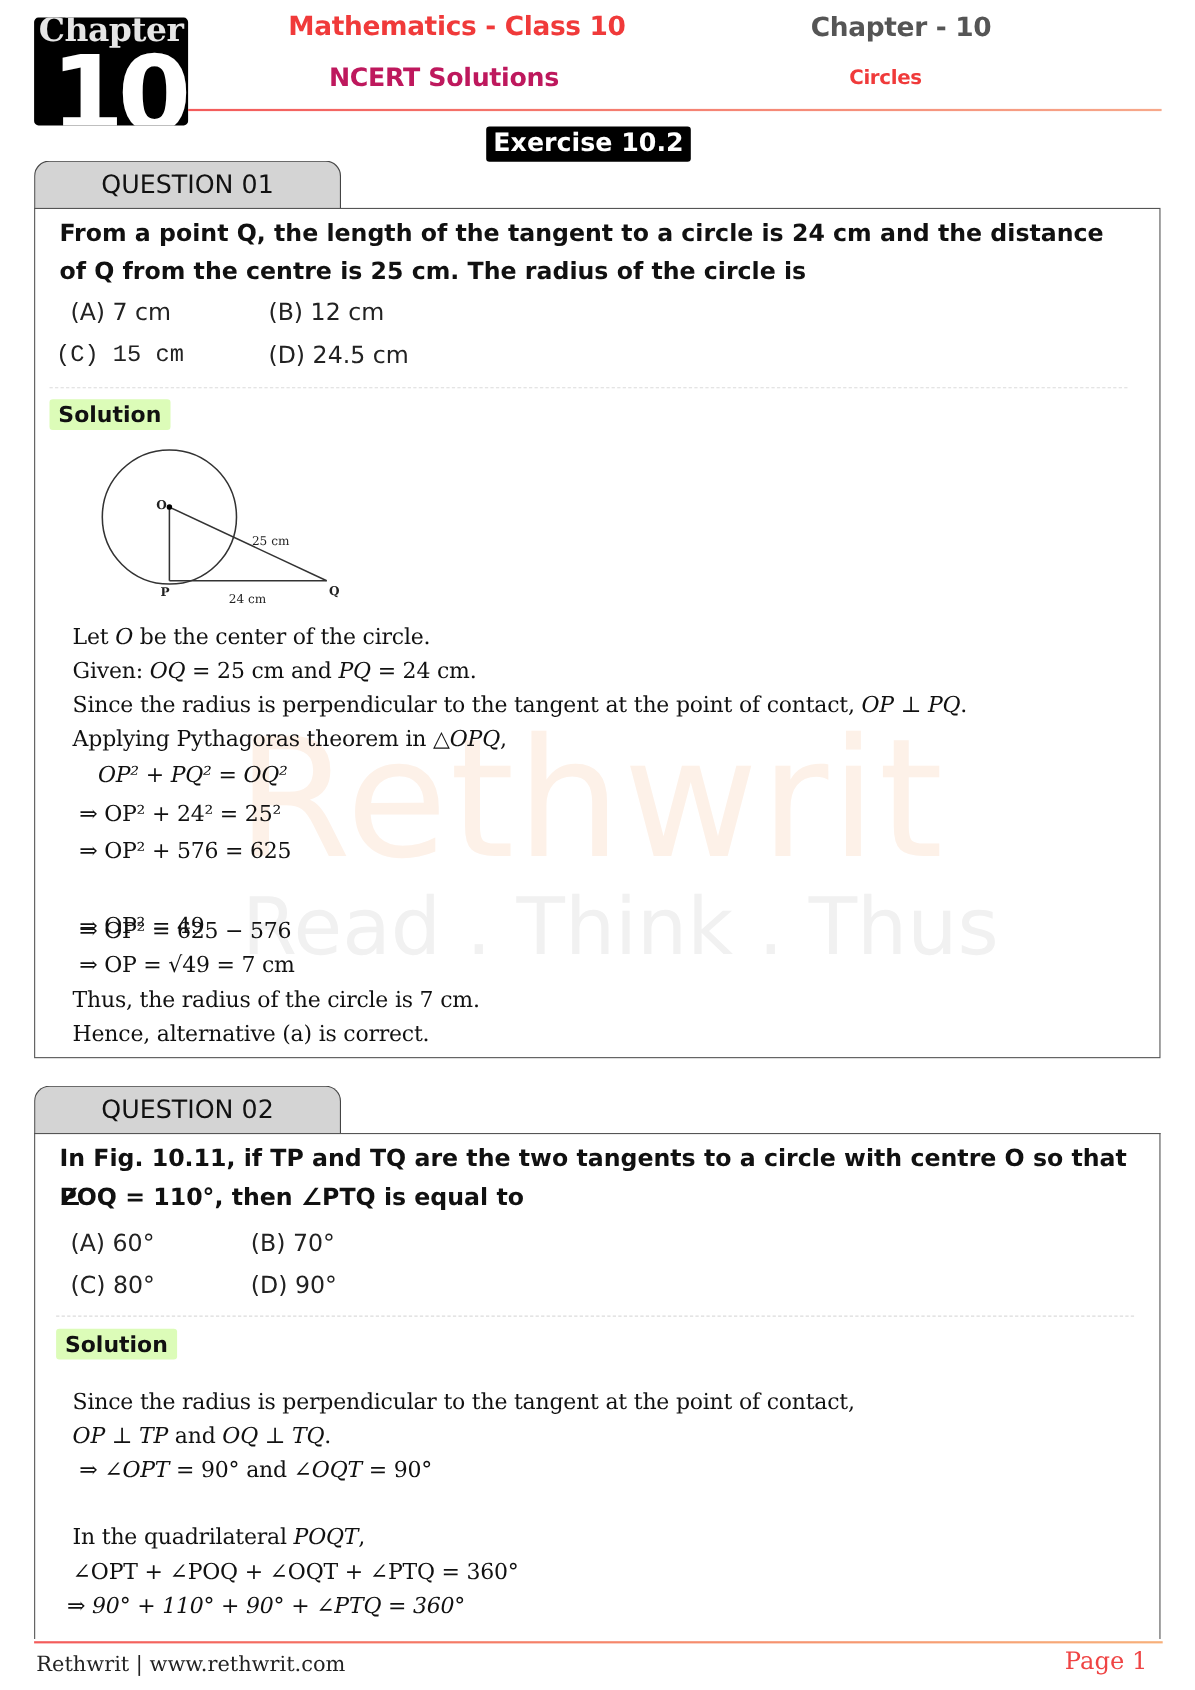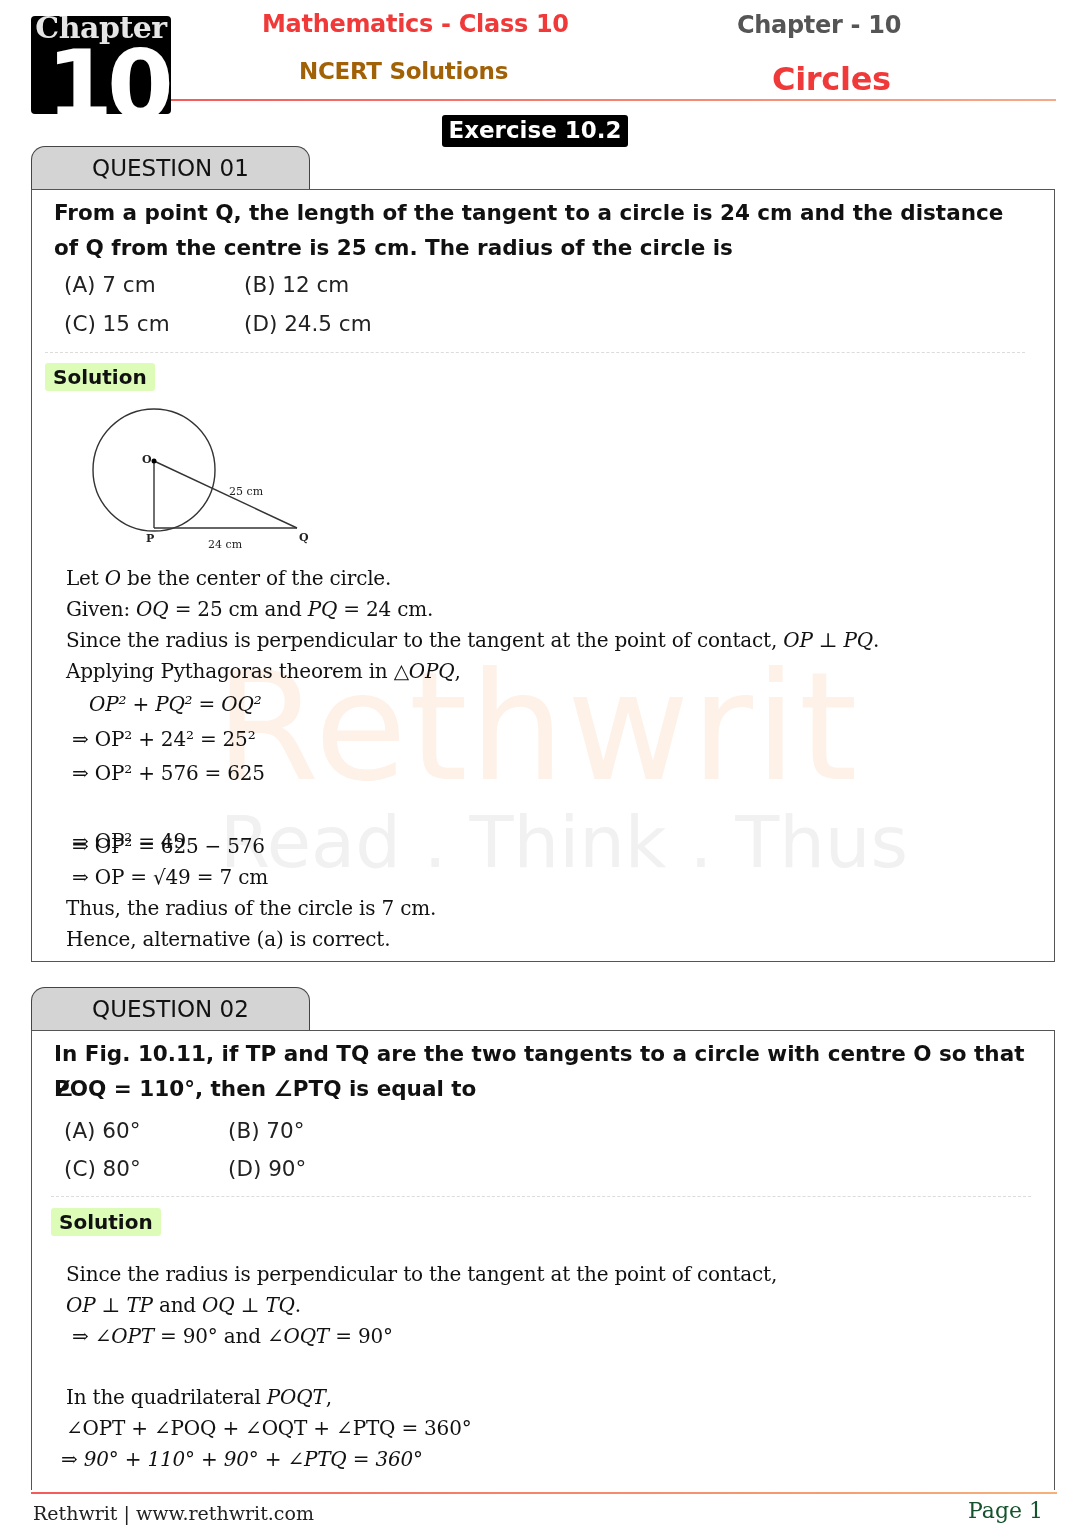--- a/index.html
+++ b/index.html
@@ -5,23 +5,23 @@
   * { box-sizing: border-box; margin: 0; padding: 0; }
   html, body { width: 1086px; height: 1536px; background: #ffffff; overflow: hidden; }
   body { position: relative; font-family: "DejaVu Sans", sans-serif; color: #111; }
 
   
   .logo { position: absolute; left: 31px; top: 16px; width: 140px; height: 98px; background: #000; border-radius: 4px; overflow: hidden; }
   .logo-word { position: absolute; left: 0; top: -6px; width: 140px; text-align: center; color: #e5e5e5; font-family: "DejaVu Serif", serif; font-weight: bold; font-size: 30px; letter-spacing: -0.5px; }
   .logo-num { position: absolute; left: 0; top: 22px; width: 152px; text-align: center; color: #fff; font-family: "DejaVu Sans", sans-serif; font-weight: bold; font-size: 96px; line-height: 96px; letter-spacing: -6px; }
 
   .hdr-subject { position: absolute; left: 262px; top: 10px; font-size: 24px; font-weight: bold; color: #f03a3a; font-family: "DejaVu Sans", sans-serif; letter-spacing: -0.3px; }
-  .hdr-ncert { position: absolute; left: 299px; top: 58px; font-size: 23px; font-weight: bold; color: #a16207; letter-spacing: -0.3px; }
+  .hdr-ncert { position: absolute; left: 299px; top: 58px; font-size: 23px; font-weight: bold; color: #be185d; letter-spacing: -0.3px; }
   .hdr-chapter { position: absolute; left: 737px; top: 11px; font-size: 24px; font-weight: bold; color: #555; letter-spacing: -0.3px; }
-  .hdr-topic { position: absolute; left: 772px; top: 60px; font-size: 32px; font-weight: bold; color: #f03a3a; letter-spacing: -0.3px; }
+  .hdr-topic { position: absolute; left: 772px; top: 60px; font-size: 18px; font-weight: bold; color: #f03a3a; letter-spacing: -0.3px; }
   .hdr-line { position: absolute; left: 171px; top: 99px; width: 885px; height: 2px; background: linear-gradient(to right, #f35b5b, #f7a88a); }
 
   .exercise-badge { position: absolute; left: 442px; top: 115px; width: 186px; height: 32px; background: #000; color: #fff; font-size: 23px; font-weight: bold; text-align: center; line-height: 30px; border-radius: 3px; }
 
   
   .q-tab { position: absolute; left: 31px; width: 279px; height: 44px; background: #d4d4d4; border: 1.5px solid #444; border-bottom: none; border-radius: 14px 14px 0 0; font-size: 23px; color: #111; text-align: center; line-height: 42px; }
   .q-box { position: absolute; left: 31px; width: 1024px; border: 1.5px solid #555; background: transparent; }
   .q-text { position: absolute; left: 54px; width: 980px; font-size: 21.5px; font-weight: bold; line-height: 35px; color: #111; }
   .opt { position: absolute; font-size: 21.5px; color: #222; }
   .dash { position: absolute; height: 0; border-top: 1.5px dashed #dcdcdc; }
@@ -30,21 +30,21 @@
   .math { position: absolute; font-family: "DejaVu Serif", serif; font-size: 20px; color: #111; white-space: nowrap; letter-spacing: -0.2px; }
   .math i { font-style: italic; }
 
   
   .wm-big { position: absolute; left: 215px; top: 640px; font-size: 150px; font-family: "DejaVu Sans", sans-serif; color: #fdf1e8; font-weight: normal; letter-spacing: 2px; z-index: 0; }
   .wm-small { position: absolute; left: 220px; top: 800px; font-size: 72px; font-family: "DejaVu Sans", sans-serif; color: #f1f1f1; z-index: 0; }
   .content { position: relative; z-index: 1; }
 
   .footer-line { position: absolute; left: 31px; top: 1492px; width: 1026px; height: 2px; background: linear-gradient(to right, #f35b5b, #f7b07a); }
   .footer-left { position: absolute; left: 33px; top: 1502px; font-family: "DejaVu Serif", serif; font-size: 19px; color: #222; }
-  .footer-right { position: absolute; left: 968px; top: 1498px; font-family: "DejaVu Serif", serif; font-size: 22px; color: #14532d; }
+  .footer-right { position: absolute; left: 968px; top: 1498px; font-family: "DejaVu Serif", serif; font-size: 22px; color: #ef4444; }
 </style>
 </head>
 <body>
 
 <div class="wm-big">Rethwrit</div>
 <div class="wm-small">Read . Think . Thus</div>
 
 <div class="content">
 
   <div class="logo">
@@ -56,21 +56,21 @@
   <div class="hdr-chapter">Chapter - 10</div>
   <div class="hdr-topic">Circles</div>
   <div class="hdr-line"></div>
   <div class="exercise-badge">Exercise 10.2</div>
 
   <div class="q-tab" style="top:146px;">QUESTION 01</div>
   <div class="q-box" style="top:189px; height:773px;"></div>
   <div class="q-text" style="top:195px;">From a point Q, the length of the tangent to a circle is 24 cm and the distance of Q from the centre is 25 cm. The radius of the circle is</div>
   <div class="opt" style="left:64px; top:272px;">(A) 7 cm</div>
   <div class="opt" style="left:244px; top:272px;">(B) 12 cm</div>
-  <div class="opt" style="left:64px; top:311px;">(C) 15 cm</div>
+  <div class="opt" style="left:51px; top:311px;font-family:Liberation Mono, monospace;">(C) 15 cm</div>
   <div class="opt" style="left:244px; top:311px;">(D) 24.5 cm</div>
   <div class="dash" style="left:45px; top:352px; width:980px;"></div>
   <div class="sol-badge" style="left:45px; top:363px;">Solution</div>
 
   <svg style="position:absolute; left:85px; top:400px;" width="240" height="155">
     <circle cx="69" cy="70" r="61" fill="none" stroke="#333" stroke-width="1.4"></circle>
     <line x1="69" y1="61" x2="69" y2="128" stroke="#333" stroke-width="1.4"></line>
     <line x1="69" y1="61" x2="212" y2="128" stroke="#333" stroke-width="1.4"></line>
     <line x1="69" y1="128" x2="212" y2="128" stroke="#333" stroke-width="1.4"></line>
     <circle cx="69" cy="61" r="2.5" fill="#000"></circle>

